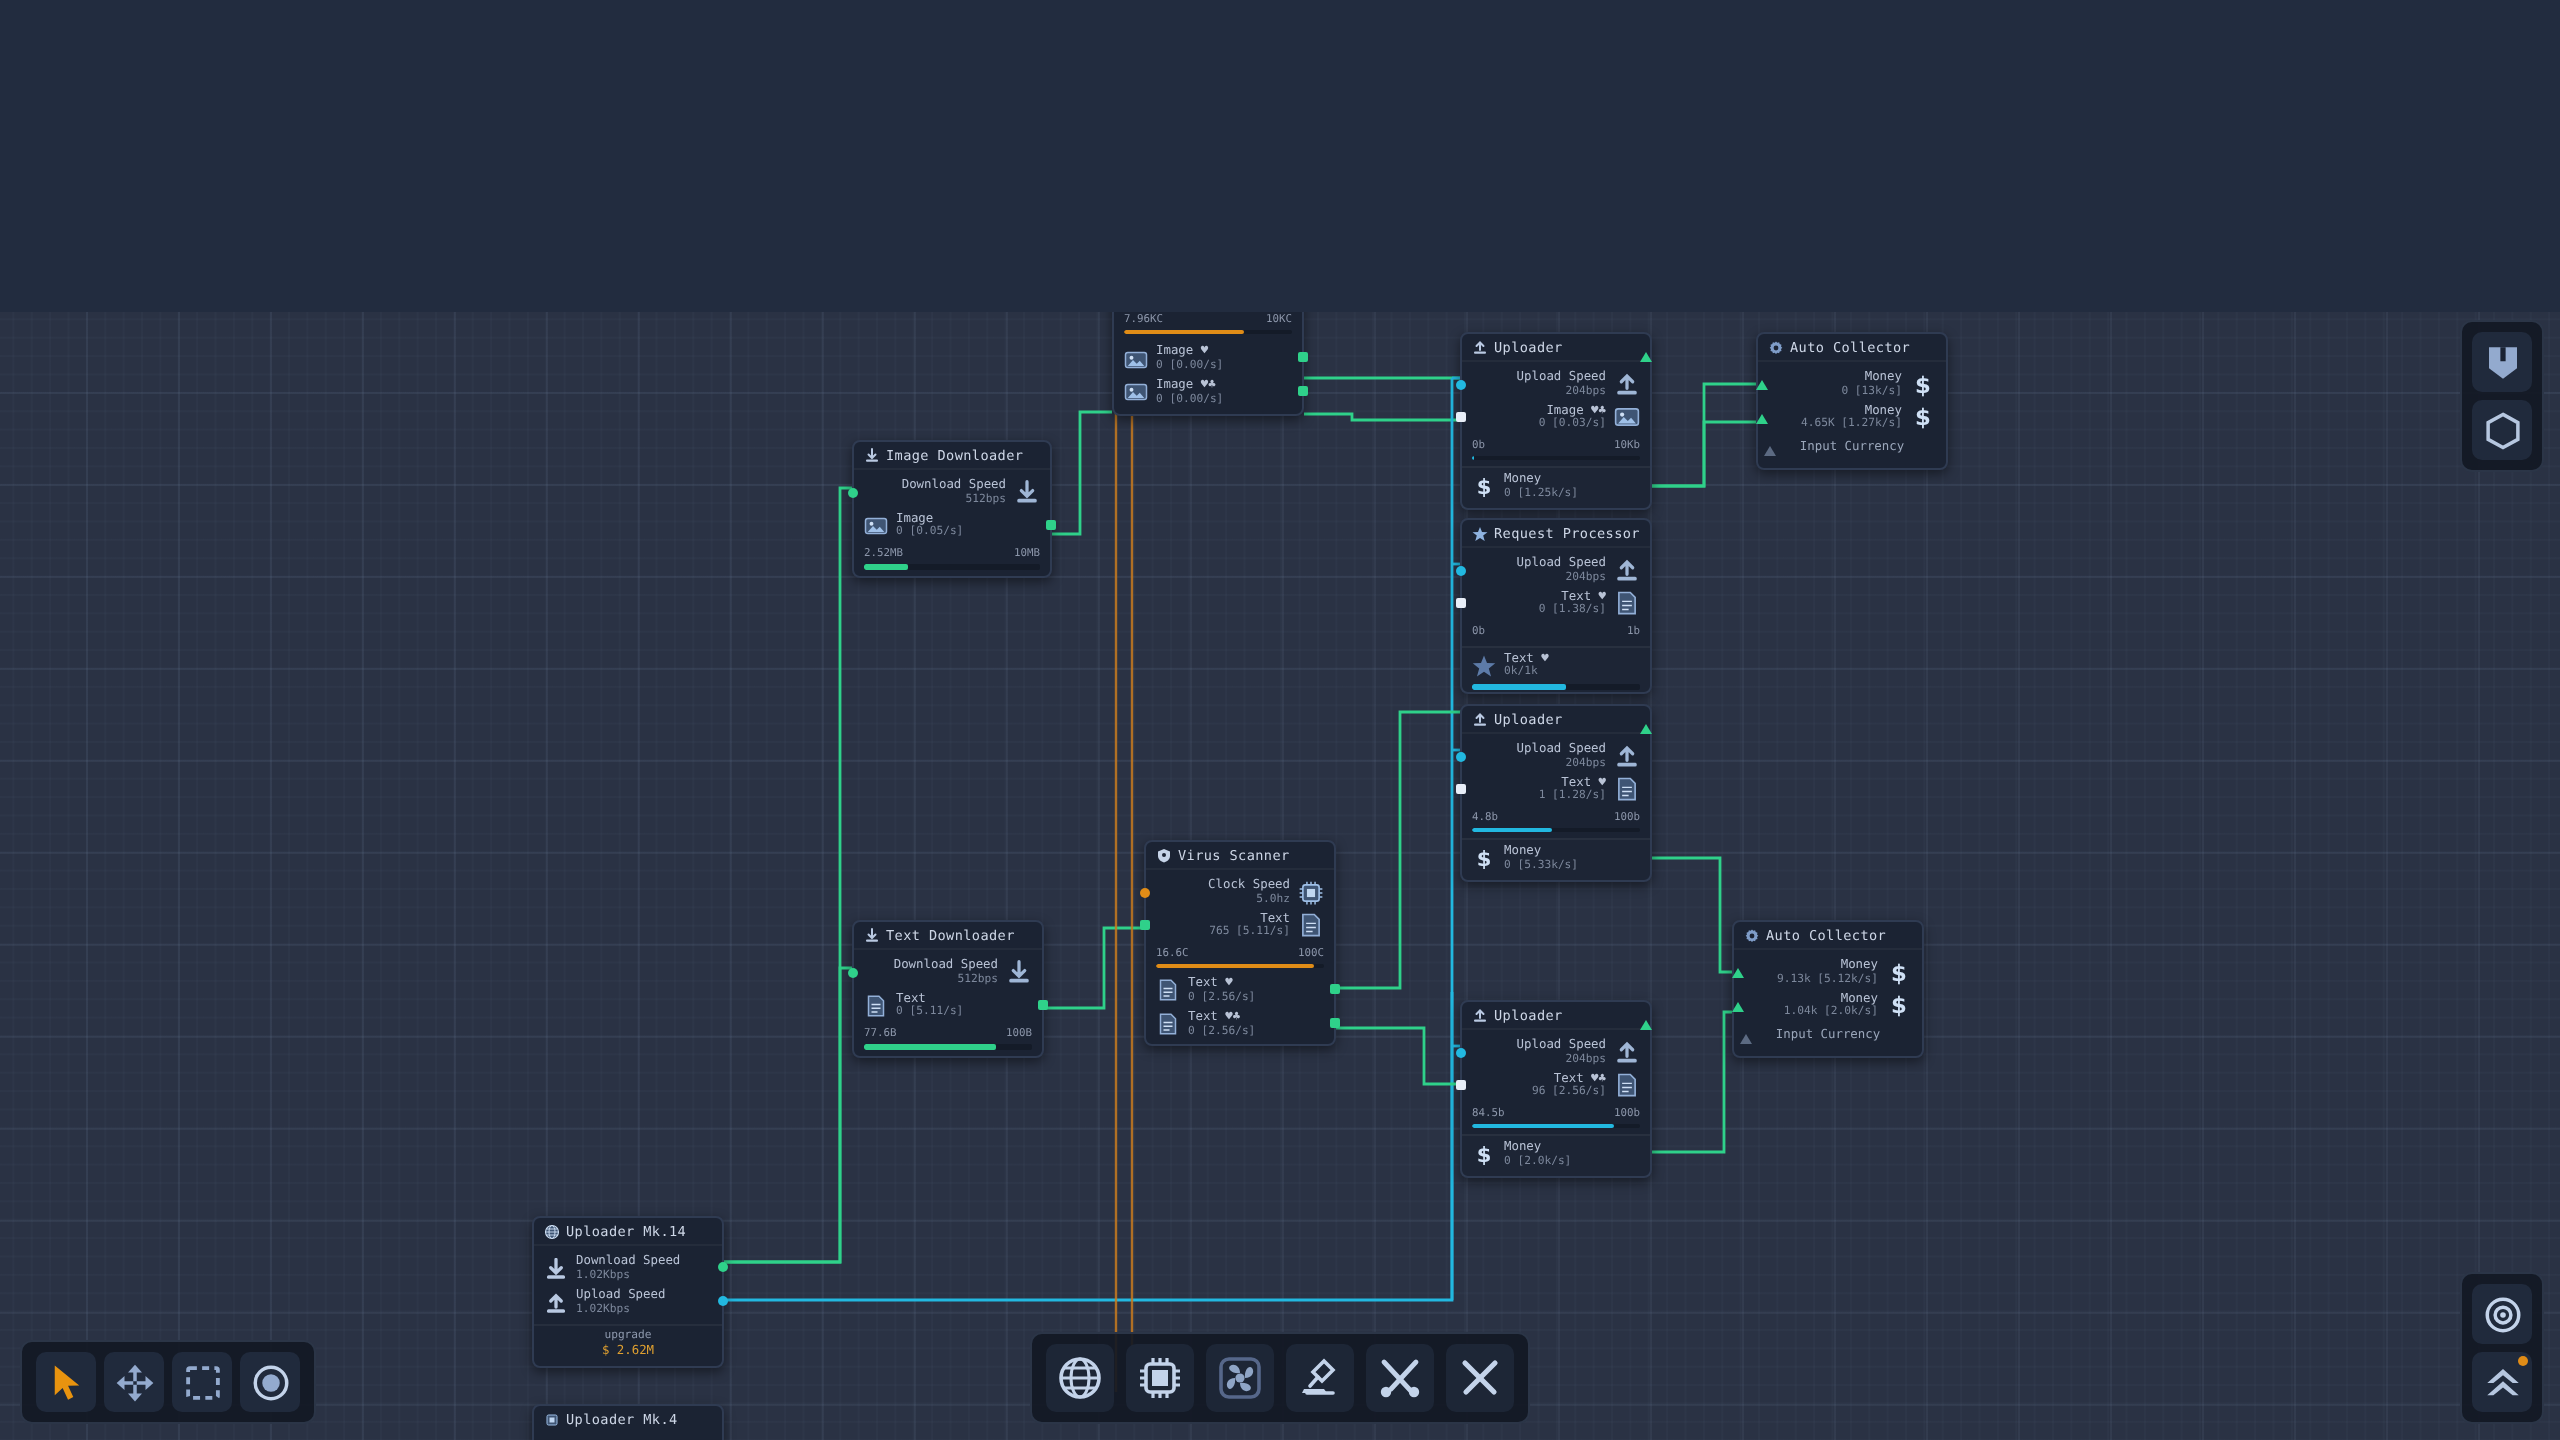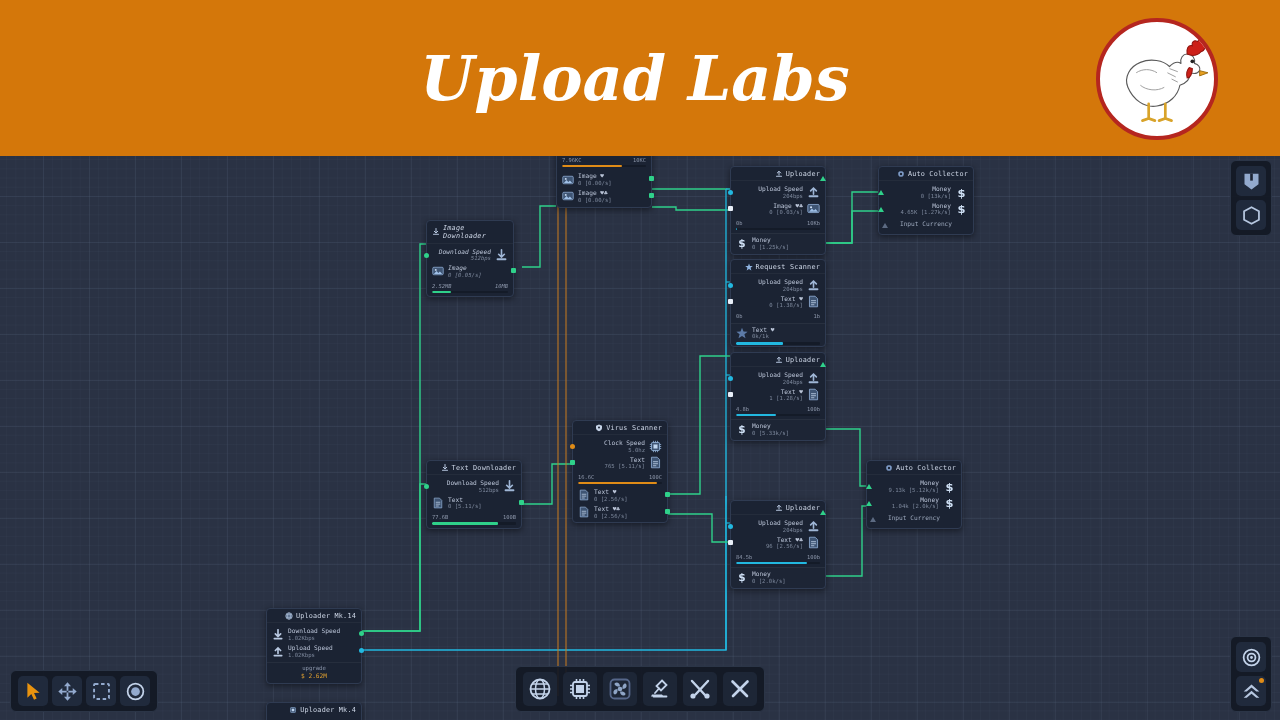--- a/index.html
+++ b/index.html
@@ -63,21 +63,20 @@
     line-height: 1.25;
     overflow: visible;
   }
   .node-head {
     display: flex; align-items: center; gap: 3px;
     padding: 3px 5px 2px 5px;
     font-size: 6.8px;
     color: #cdd6e6;
     letter-spacing: 0.2px;
     border-bottom: 1px solid rgba(255,255,255,0.045);
-    justify-content: flex-end;
   }
   .node-head .hicon { width: 8px; height: 8px; display: block; flex: 0 0 auto; }
   .node-body { padding: 3px 0 2px 0; }
 
   
   .row {
     position: relative;
     display: flex; align-items: center;
     min-height: 15px;
     padding: 1px 5px 1px 5px;
@@ -275,21 +274,21 @@
             </span>
           <span class="ltxt">
             <span class="t1">Image ♥♣</span>
             <span class="t2">0 [0.00/s]</span>
           </span>
           <span class="port sq" style="right:-3px; top:5px; background:#2fd18a;"></span>
         </div>
       </div>
     </div>
 
-    <div class="node" style="left:426px; top:64px; width:88px;font-style:italic;">
+    <div class="node" style="left:426px; top:64px; width:100px;">
       <div class="node-head">
         <span class="hicon"><svg viewBox="0 0 16 16">
               <path d="M8 1 v7 M4.5 6.5 L8 10 L11.5 6.5" stroke="#b9c9e2" stroke-width="2" fill="none" stroke-linecap="round"></path>
               <rect x="2" y="11.5" width="12" height="2.2" rx="1" fill="#b9c9e2"></rect>
             </svg></span>
         <span>Image Downloader</span>
       </div>
       <div class="node-body">
         <div class="row">
           <span class="spacer"></span>
@@ -520,21 +519,21 @@
         </span>
         <span class="port tri tri-o" style="right:-1px; top:9px;"></span>
       </div>
     </div>
 
     <div class="node" style="left:730px; top:103px; width:96px;">
       <div class="node-head">
         <span class="hicon"><svg viewBox="0 0 16 16">
               <path d="M8 1 L10 6 L15.5 6.2 L11.2 9.6 L12.7 15 L8 11.9 L3.3 15 L4.8 9.6 L0.5 6.2 L6 6 Z" fill="#8fb3e0"></path>
             </svg></span>
-        <span>Request Scanner</span>
+        <span>Request Processor</span>
       </div>
       <div class="node-body">
         <div class="row">
           <span class="spacer"></span>
           <span class="txt">
             <span class="t1">Upload Speed</span>
             <span class="t2">204bps</span>
           </span>
           <span class="bigicon">
               <svg viewBox="0 0 16 16">
@@ -838,43 +837,20 @@
               <rect x="3" y="3" width="10" height="10" rx="1.5" fill="#3f5574" stroke="#9fc0e8" stroke-width="1"></rect>
               <rect x="5.5" y="5.5" width="5" height="5" fill="#bfd6f0"></rect>
             </svg></span>
         <span>Uploader Mk.4</span>
       </div>
       <div style="height:26px;"></div>
     </div>
 
   </div>
 
-  <div id="header">
-    <div id="header-title">Upload Labs</div>
-    <div id="logo-wrap">
-      <svg viewBox="0 0 100 100">
-        <g fill="#ffffff" stroke="#5a5a5a" stroke-width="1.1" stroke-linejoin="round">
-          <path d="M22 58 C18 48 24 38 34 34 C44 30 56 32 62 38 C66 34 70 33 73 35 C72 30 75 26 79 26 C84 26 87 30 86 35 C90 36 92 39 91 42 C89 45 85 45 82 44 C82 50 78 54 72 56 C70 66 62 74 50 76 C38 78 27 70 22 58 Z"></path>
-        </g>
-        <path d="M79 26 C78 21 80 17 84 18 C83 14 86 12 89 14 C91 10 96 12 95 17 C97 19 96 23 92 24 C90 27 85 28 82 27 Z" fill="#cc2018" stroke="#8f140f" stroke-width="1"></path>
-        <path d="M84 40 C84 45 82 49 79 49 C78 45 79 41 81 39 Z" fill="#cc2018" stroke="#8f140f" stroke-width="1"></path>
-        <path d="M91 42 L99 44 L91 47 Z" fill="#e8a020" stroke="#9a6a0e" stroke-width="0.9"></path>
-        <circle cx="84" cy="33" r="1.8" fill="#222"></circle>
-        <g stroke="#d8a32a" stroke-width="2.6" stroke-linecap="round" fill="none">
-          <path d="M42 74 L42 88 M36 90 L42 88 L48 90 M36 90 L42 88"></path>
-          <path d="M58 74 L58 88 M52 90 L58 88 L64 90"></path>
-        </g>
-        <g fill="none" stroke="#9a9a9a" stroke-width="0.9">
-          <path d="M30 44 C36 40 44 40 50 44"></path>
-          <path d="M34 56 C40 61 50 62 57 58"></path>
-          <path d="M60 44 L68 48 M62 40 L70 43 M64 50 L70 53"></path>
-        </g>
-      </svg>
-    </div>
-  </div>
 
   <div class="tbar" id="tbar-left">
     <div class="tbtn active">
       <svg viewBox="0 0 24 24">
           <path d="M5 2 L5 19 L9.5 14.8 L12.6 21.5 L15.6 20 L12.6 13.6 L19 13.4 Z" fill="#e8930f"></path>
         </svg>
     </div>
     <div class="tbtn">
       <svg viewBox="0 0 24 24">
           <g fill="#93aace">

